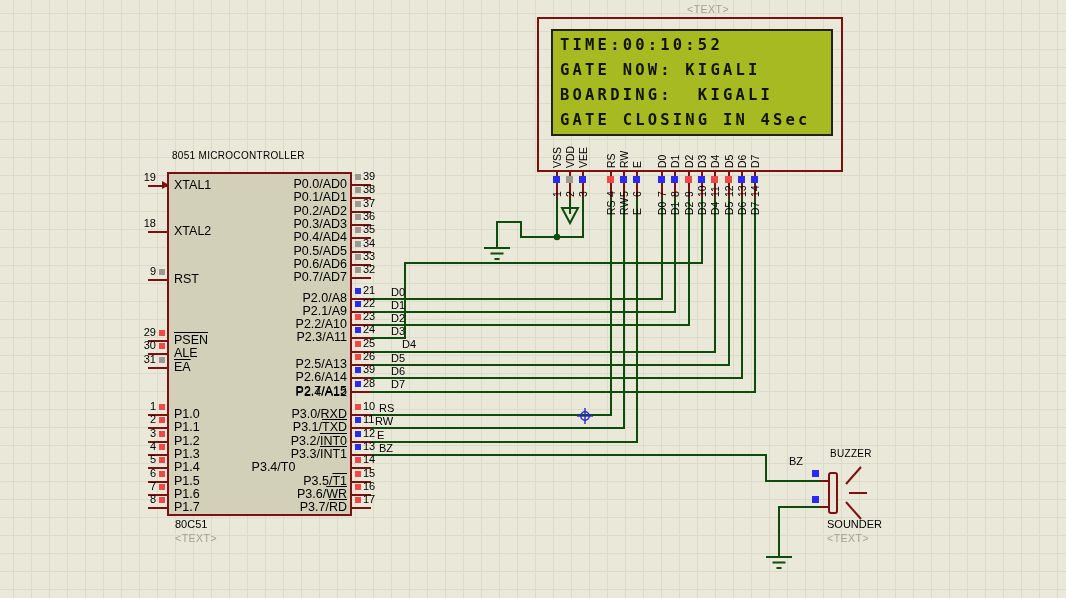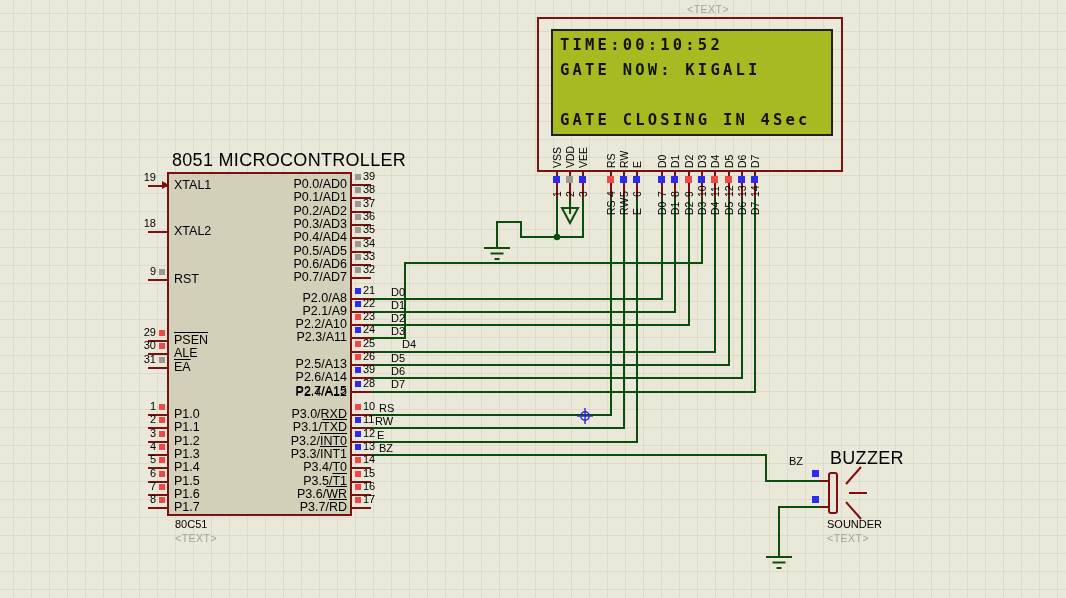--- a/index.html
+++ b/index.html
@@ -24,21 +24,21 @@
   .sq-blue{background:#2a2af0;}
   .sq-red{background:#f04848;}
   .sq-gray{background:#9a9a92;}
   .pinnum{position:absolute;font-size:11px;line-height:11px;}
   .pinlab{position:absolute;font-size:12.5px;line-height:13px;}
   .wlabel{position:absolute;font-size:11px;line-height:11px;color:#000;}
   .ovl{text-decoration:overline;}
   .vtext{position:absolute;transform-origin:0 0;transform:rotate(-90deg);
          white-space:nowrap;line-height:12px;font-size:10.5px;}
   .graytag{position:absolute;font-size:10.5px;color:#a3a296;letter-spacing:0.5px;}
-  .title{position:absolute;font-size:18px;letter-spacing:0.3px;}
+  .title{position:absolute;font-size:10px;letter-spacing:0.3px;}
   .clockarrow{position:absolute;width:0;height:0;border-left:7px solid #7a1010;
               border-top:4px solid transparent;border-bottom:4px solid transparent;}
   .buzzbody{position:absolute;border:2px solid #7a1010;border-radius:3px;
             background:#e7e6d7;box-sizing:border-box;}
 </style>
 </head>
 <body>
 
 <div id="canvas">
     <svg width="1066" height="598" id="wiresvg">
@@ -209,37 +209,38 @@
     <div class="sq sq-blue" style="left: 355px; top: 431px;"></div>
     <div class="pinnum" style="left: 363px; top: 428px;">12</div>
     <div class="pinlab" style="left: 200px; top: 435px; width: 147px; text-align: right;"><div style="position: static; display: inline;">P3.2/</div><div class="ovl" style="position: static; display: inline;">INT0</div></div>
     <div class="stub-h" style="left: 352px; top: 454px; width: 19px;"></div>
     <div class="sq sq-blue" style="left: 355px; top: 444px;"></div>
     <div class="pinnum" style="left: 363px; top: 441px;">13</div>
     <div class="pinlab" style="left: 200px; top: 448px; width: 147px; text-align: right;"><div style="position: static; display: inline;">P3.3/</div><div class="ovl" style="position: static; display: inline;">INT1</div></div>
     <div class="stub-h" style="left: 352px; top: 467px; width: 19px;"></div>
     <div class="sq sq-red" style="left: 355px; top: 457px;"></div>
     <div class="pinnum" style="left: 363px; top: 454px;">14</div>
-    <div class="pinlab" style="left: 200px; top: 461px; width: 147px; text-align: right;"><div style="position: static; display: inline;">P3.4/T0</div></div>
+    <div class="pinlab" style="left: 200px; top: 461px; width: 147px; text-align: center;"><div style="position: static; display: inline;">P3.4/T0</div></div>
     <div class="stub-h" style="left: 352px; top: 481px; width: 19px;"></div>
     <div class="sq sq-red" style="left: 355px; top: 471px;"></div>
     <div class="pinnum" style="left: 363px; top: 468px;">15</div>
     <div class="pinlab" style="left: 200px; top: 475px; width: 147px; text-align: right;"><div style="position: static; display: inline;">P3.5/</div><div class="ovl" style="position: static; display: inline;">T1</div></div>
     <div class="stub-h" style="left: 352px; top: 494px; width: 19px;"></div>
     <div class="sq sq-red" style="left: 355px; top: 484px;"></div>
     <div class="pinnum" style="left: 363px; top: 481px;">16</div>
     <div class="pinlab" style="left: 200px; top: 488px; width: 147px; text-align: right;"><div style="position: static; display: inline;">P3.6/</div><div class="ovl" style="position: static; display: inline;">WR</div></div>
     <div class="stub-h" style="left: 352px; top: 507px; width: 19px;"></div>
     <div class="sq sq-red" style="left: 355px; top: 497px;"></div>
     <div class="pinnum" style="left: 363px; top: 494px;">17</div>
     <div class="pinlab" style="left: 200px; top: 501px; width: 147px; text-align: right;"><div style="position: static; display: inline;">P3.7/</div><div class="ovl" style="position: static; display: inline;">RD</div></div>
     <div class="lcdframe" style="left: 537px; top: 17px; width: 306px; height: 155px;"></div>
     <div class="lcdscreen" style="left: 551px; top: 29px; width: 282px; height: 107px;"></div>
     <div class="lcdline" style="left: 560px; top: 36px;">TIME:00:10:52</div>
     <div class="lcdline" style="left: 560px; top: 61px;">GATE NOW: KIGALI</div>
+    <div class="lcdline" style="left: 560px; top: 86px;">BOARDING:  KIGALI</div>
     <div class="lcdline" style="left: 560px; top: 111px;">GATE CLOSING IN 4Sec</div>
     <div class="stub-v" style="left: 556px; top: 172px; height: 26px;"></div>
     <div class="sq7 sq-blue" style="left: 553px; top: 176px;"></div>
     <div class="vtext" style="left: 551px; top: 168px;">VSS</div>
     <div class="vtext" style="left: 551px; top: 197px;">1</div>
     <div class="stub-v" style="left: 569px; top: 172px; height: 26px;"></div>
     <div class="sq7 sq-gray" style="left: 566px; top: 176px;"></div>
     <div class="vtext" style="left: 564px; top: 168px;">VDD</div>
     <div class="vtext" style="left: 564px; top: 197px;">2</div>
     <div class="stub-v" style="left: 582px; top: 172px; height: 26px;"></div>

